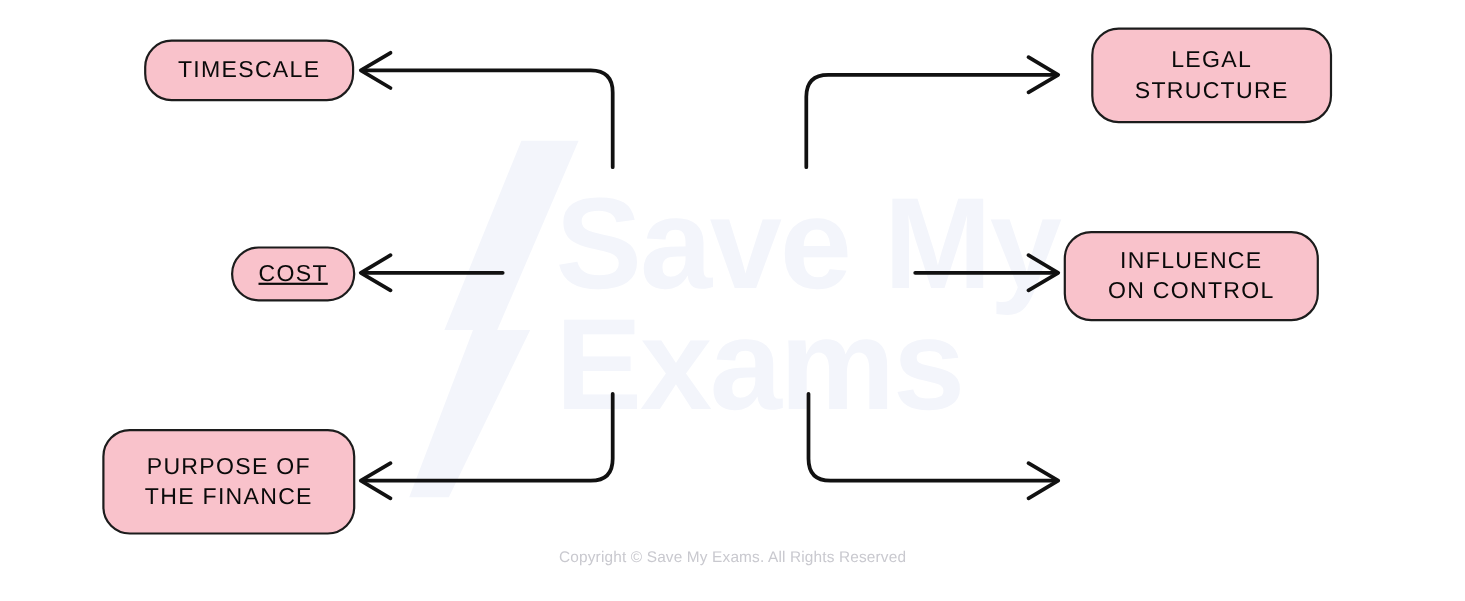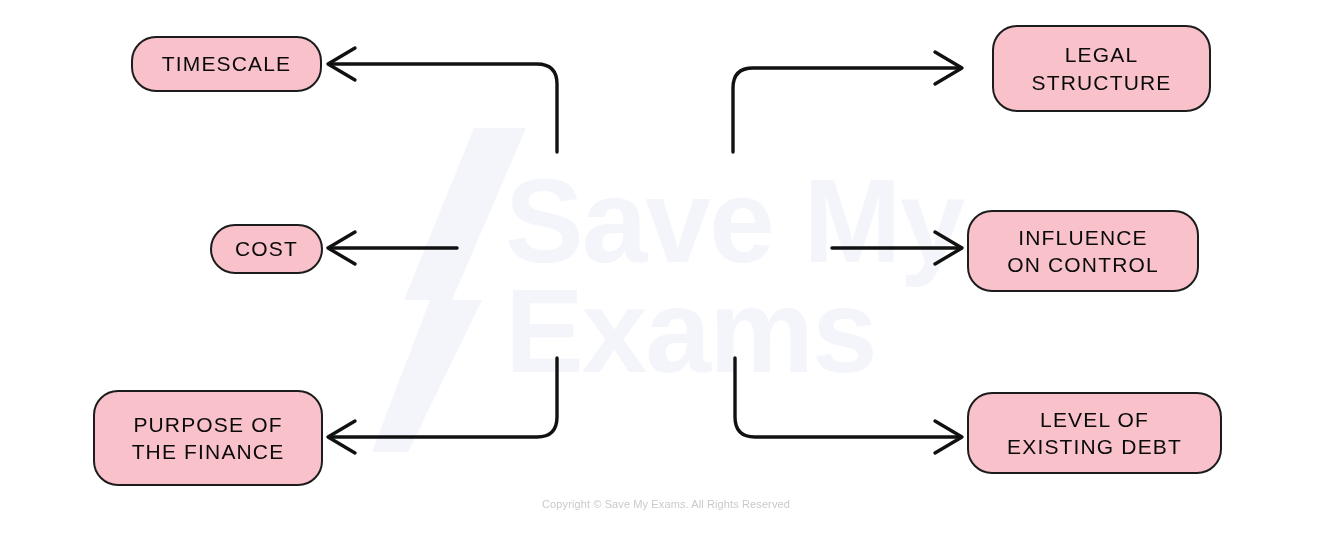--- a/index.html
+++ b/index.html
@@ -55,34 +55,34 @@
     border: 2px solid #1c1c1c;
     font-size: 26px;
     line-height: 1.26;
     letter-spacing: 0.045em;
   }
   .node-text {
     display: block;
     white-space: pre-line;
   }
   #timescale  { left: 131px; top: 36px;  width: 191px; height: 56px; }
-  #cost       { left: 210px; top: 224px; width: 113px; height: 50px; }
+  #cost       { left: 210px; top: 224px; width: 113px; height: 50px; text-decoration: underline; }
   #purpose    { left: 93px;  top: 390px; width: 230px; height: 96px; }
   #legal      { left: 967px; top: 25px;  width: 219px; height: 87px; margin-left: 25px; }
   #influence  { left: 967px; top: 210px; width: 232px; height: 82px; }
   #debt       { left: 967px; top: 392px; width: 255px; height: 82px; }
   #center     { left: 457px; top: 152px; width: 375px; height: 206px; }
 
   #footer {
     position: absolute;
     left: 0;
     top: 498px;
     width: 1332px;
     text-align: center;
-    font-size: 11px;
+    font-size: 14px;
     color: #c9c9cf;
     letter-spacing: 0.01em;
   }
 </style>
 </head>
 <body>
 
 <div id="stage">
 
   <svg id="watermark-layer" viewBox="0 0 1332 546" xmlns="http://www.w3.org/2000/svg" aria-hidden="true">
@@ -133,21 +133,17 @@
   <div class="node node-branch" id="legal">
     <span class="node-text">LEGAL
 STRUCTURE</span>
   </div>
 
   <div class="node node-branch" id="influence">
     <span class="node-text">INFLUENCE
 ON CONTROL</span>
   </div>
 
-  <div class="node node-branch" id="debt">
-    <span class="node-text">LEVEL OF
-EXISTING DEBT</span>
-  </div>
 
 
   <div id="footer">Copyright © Save My Exams. All Rights Reserved</div>
 
 </div>
 
 </body></html>

